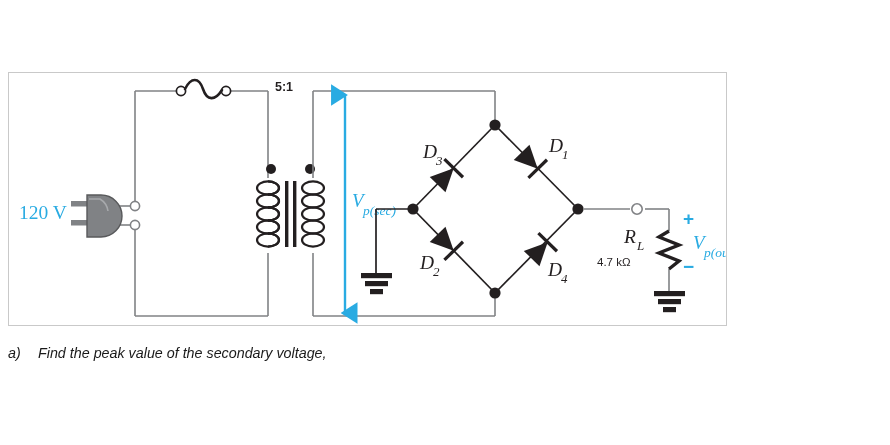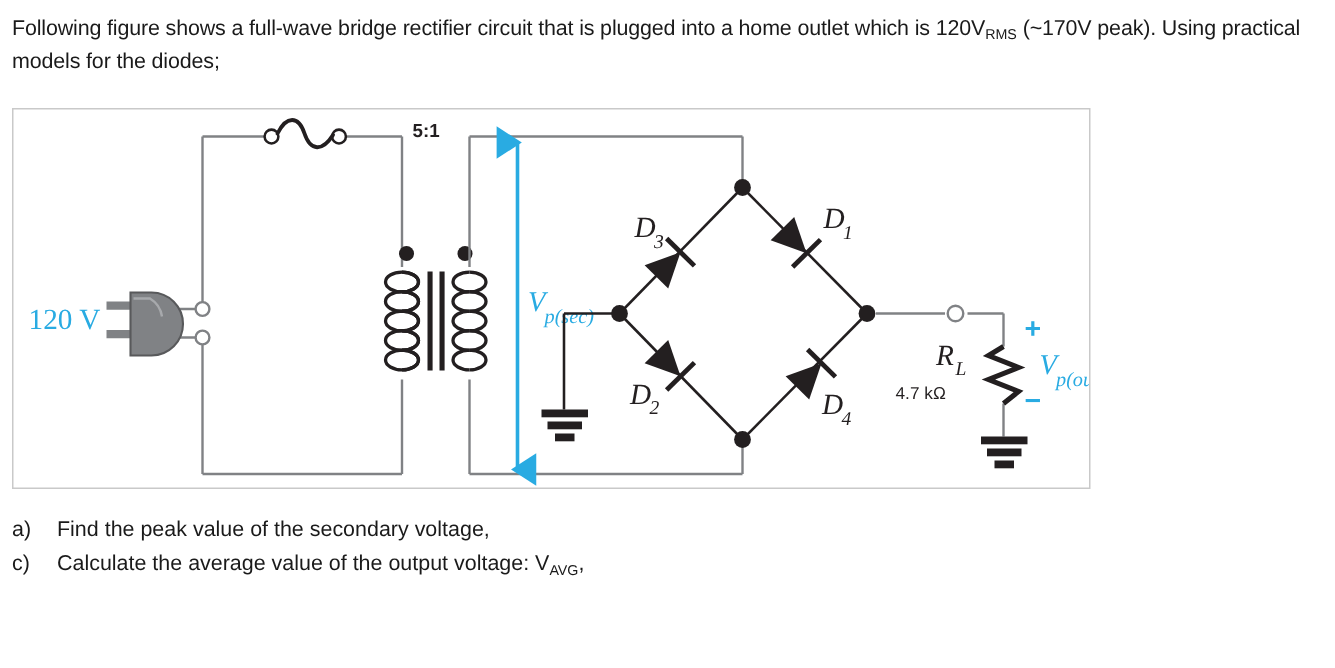--- a/index.html
+++ b/index.html
@@ -64,20 +64,21 @@
     left: 8px;
     top: 342px;
     width: 700px;
     font-size: 14.3px;
     line-height: 1.62;
     color: #1a1a1a;
   }
   .q-row {
     display: block;
     white-space: nowrap;
+    font-style: italic;
   }
   .q-marker {
     display: inline-block;
     width: 30px;
   }
   .question-list sub {
     font-size: 9.5px;
     vertical-align: baseline;
     position: relative;
     top: 3px;
@@ -93,23 +94,20 @@
   }
   .lbl-sans {
     font-family: "Liberation Sans", sans-serif;
   }
 </style>
 </head>
 <body>
 
 <div class="page">
 
-  <div class="problem-statement">
-    <span>Following figure shows a full-wave bridge rectifier circuit that is plugged into a home outlet which is 120V</span><sub>RMS</sub><span> (~170V peak). Using practical models for the diodes;</span>
-  </div>
 
   <div class="figure-box">
     <svg class="figure-svg" width="717" height="252" viewBox="0 0 717 252">
 
       <g stroke="#808285" stroke-width="1.6" fill="none">
 
         <path d="M126,18 L126,18"></path>
         <path d="M126,18 L168,18"></path>
 
         <path d="M126,18 L126,133"></path>
@@ -330,20 +328,17 @@
     </svg>
   </div>
 
   <div class="question-list">
 
     <div class="q-row">
       <span class="q-marker">a)</span><span>Find the peak value of the secondary voltage,</span>
     </div>
 
 
-    <div class="q-row">
-      <span class="q-marker">c)</span><span>Calculate the average value of the output voltage: V</span><sub>AVG</sub><span>,</span>
-    </div>
 
 
   </div>
 
 </div>
 
 </body></html>

